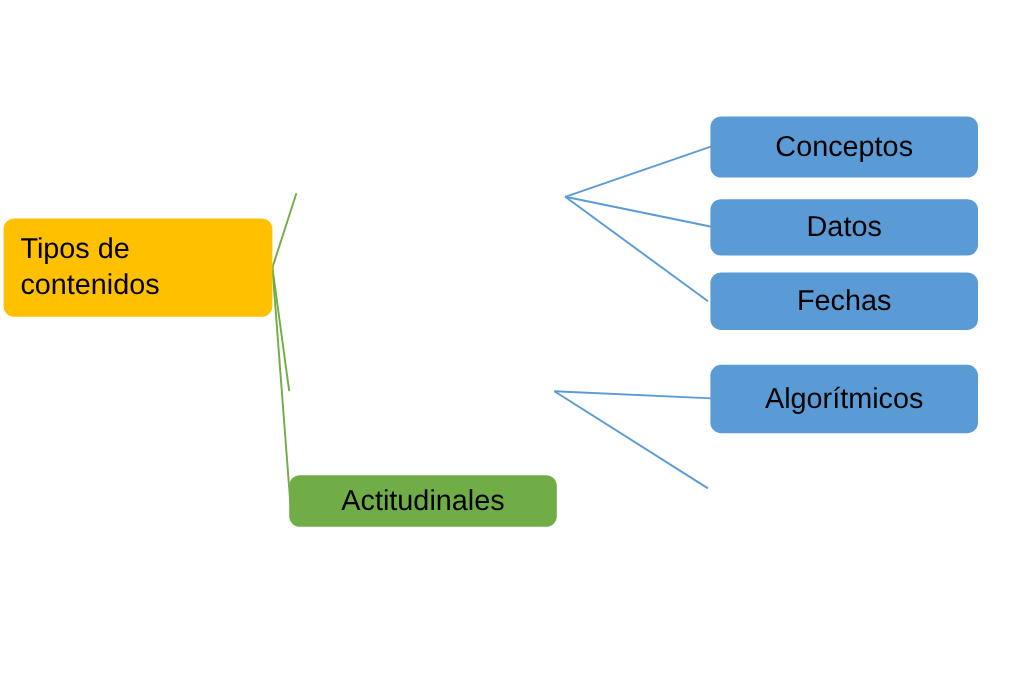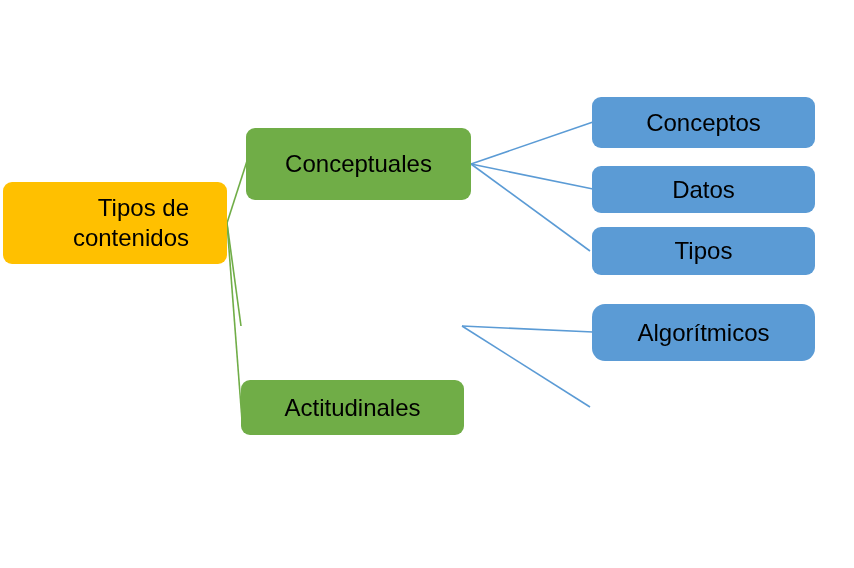--- a/index.html
+++ b/index.html
@@ -21,28 +21,28 @@
     top: 0;
     width: 854px;
     height: 568px;
   }
   .node {
     position: absolute;
     border-radius: 9px;
     display: flex;
     align-items: center;
     justify-content: center;
-    text-align: right;
+    text-align: left;
     color: #000000;
     font-size: 24px;
     line-height: 1.25;
     box-sizing: border-box;
   }
   .node.root {
-    padding: 0 38px;
+    padding: 0 14px;
   }
 </style>
 </head>
 <body>
 
 <div class="canvas" style="background-color: rgb(255, 255, 255);">
 
   <svg class="connectors" viewBox="0 0 854 568" xmlns="http://www.w3.org/2000/svg">
     <line x1="227" y1="223" x2="247" y2="161" stroke-width="1.6" stroke="#70AD47"></line>
     <line x1="227" y1="223" x2="241" y2="326" stroke-width="1.6" stroke="#70AD47"></line>
@@ -51,39 +51,36 @@
     <line x1="471" y1="164" x2="593" y2="189" stroke-width="1.6" stroke="#5B9BD5"></line>
     <line x1="471" y1="164" x2="590" y2="251" stroke-width="1.6" stroke="#5B9BD5"></line>
     <line x1="462" y1="326" x2="593" y2="332" stroke-width="1.6" stroke="#5B9BD5"></line>
     <line x1="462" y1="326" x2="590" y2="407" stroke-width="1.6" stroke="#5B9BD5"></line>
   </svg>
 
   <div class="node root" style="left: 3px; top: 182px; width: 224px; height: 82px; background-color: rgb(255, 192, 0); color: rgb(0, 0, 0);">
     <span>Tipos de contenidos</span>
   </div>
 
-  <div class="node" style="left: 246px; top: 128px; width: 225px; height: 72px; background-color: rgb(112, 173, 71); color: rgb(0, 0, 0);">
-    <span>Conceptuales</span>
-  </div>
 
 
-  <div class="node" style="left: 241px; top: 380px; width: 223px; height: 55px; background-color: rgb(112, 173, 71); color: rgb(0, 0, 0);">
+  <div class="node" style="left: 241px; top: 396px; width: 223px; height: 43px; background-color: rgb(112, 173, 71); color: rgb(0, 0, 0);">
     <span>Actitudinales</span>
   </div>
 
   <div class="node" style="left: 592px; top: 97px; width: 223px; height: 51px; background-color: rgb(91, 155, 213); color: rgb(0, 0, 0);">
     <span>Conceptos</span>
   </div>
 
   <div class="node" style="left: 592px; top: 166px; width: 223px; height: 47px; background-color: rgb(91, 155, 213); color: rgb(0, 0, 0);">
     <span>Datos</span>
   </div>
 
   <div class="node" style="left: 592px; top: 227px; width: 223px; height: 48px; background-color: rgb(91, 155, 213); color: rgb(0, 0, 0);">
-    <span>Tipos</span>
+    <span>Fechas</span>
   </div>
 
-  <div class="node" style="left: 592px; top: 304px; width: 223px; height: 57px; background-color: rgb(91, 155, 213); color: rgb(0, 0, 0); border-radius: 13px;">
+  <div class="node" style="left: 592px; top: 304px; width: 223px; height: 57px; background-color: rgb(91, 155, 213); color: rgb(0, 0, 0);">
     <span>Algorítmicos</span>
   </div>
 
 
 </div>
 
 </body></html>

